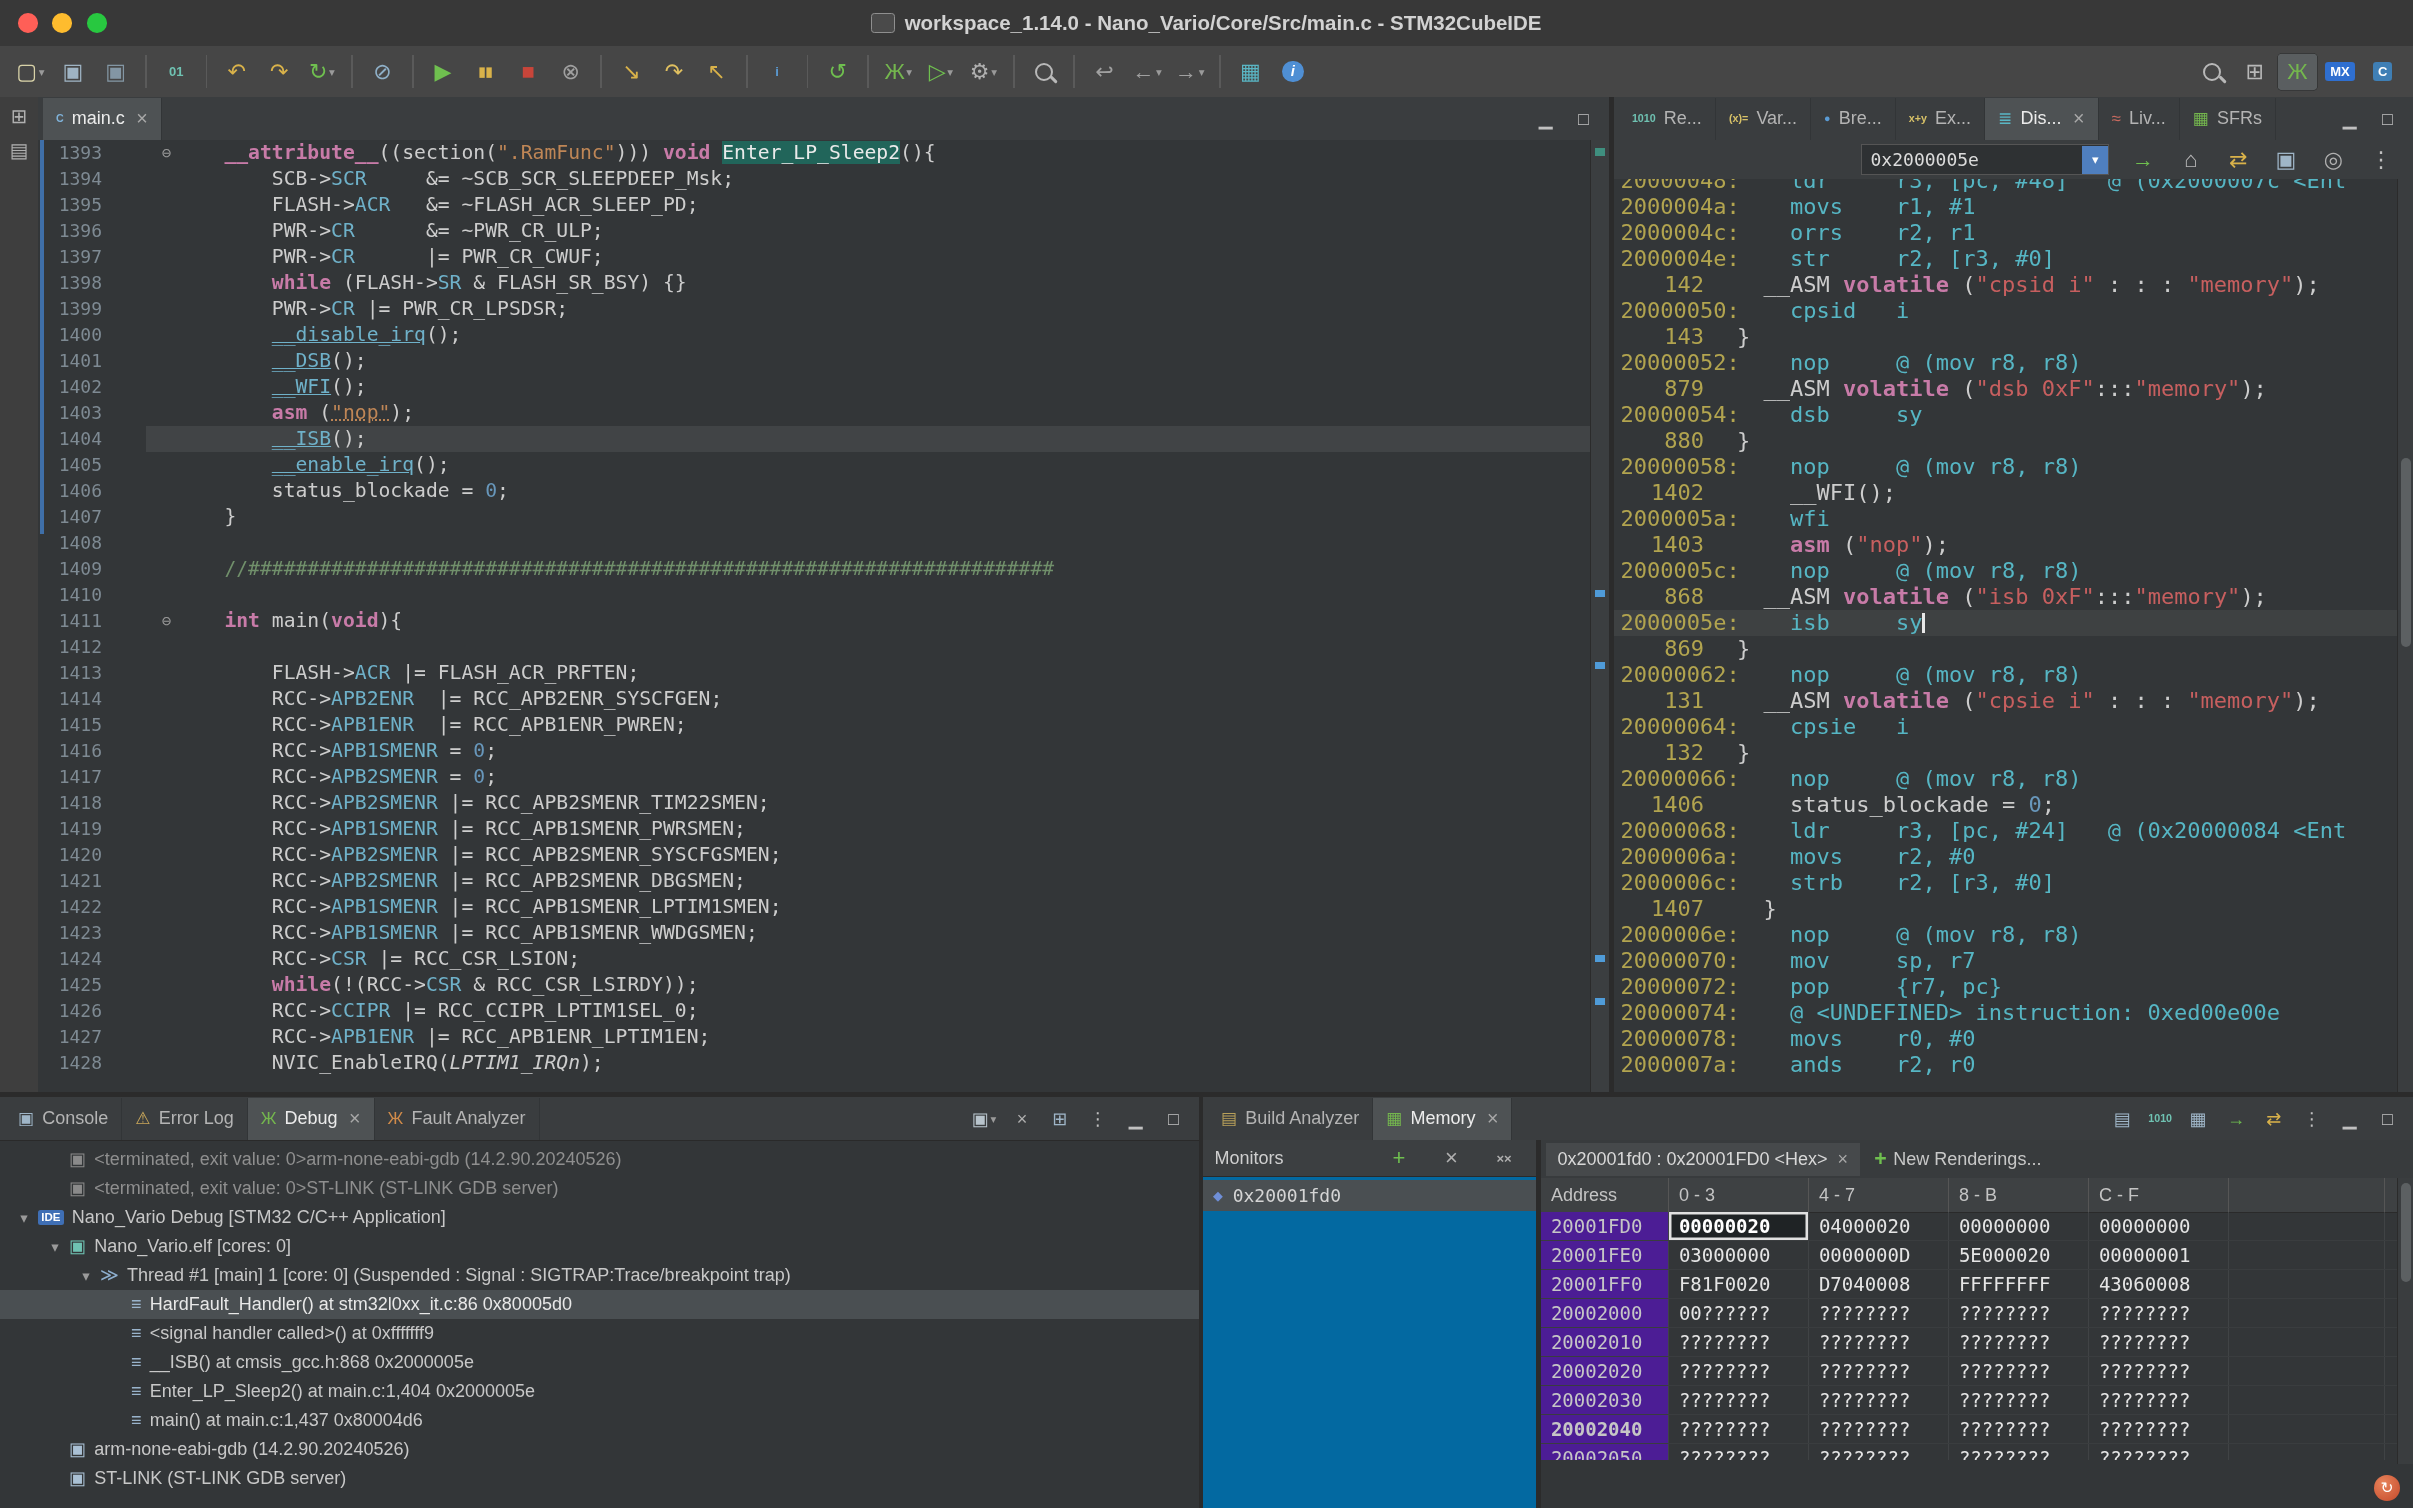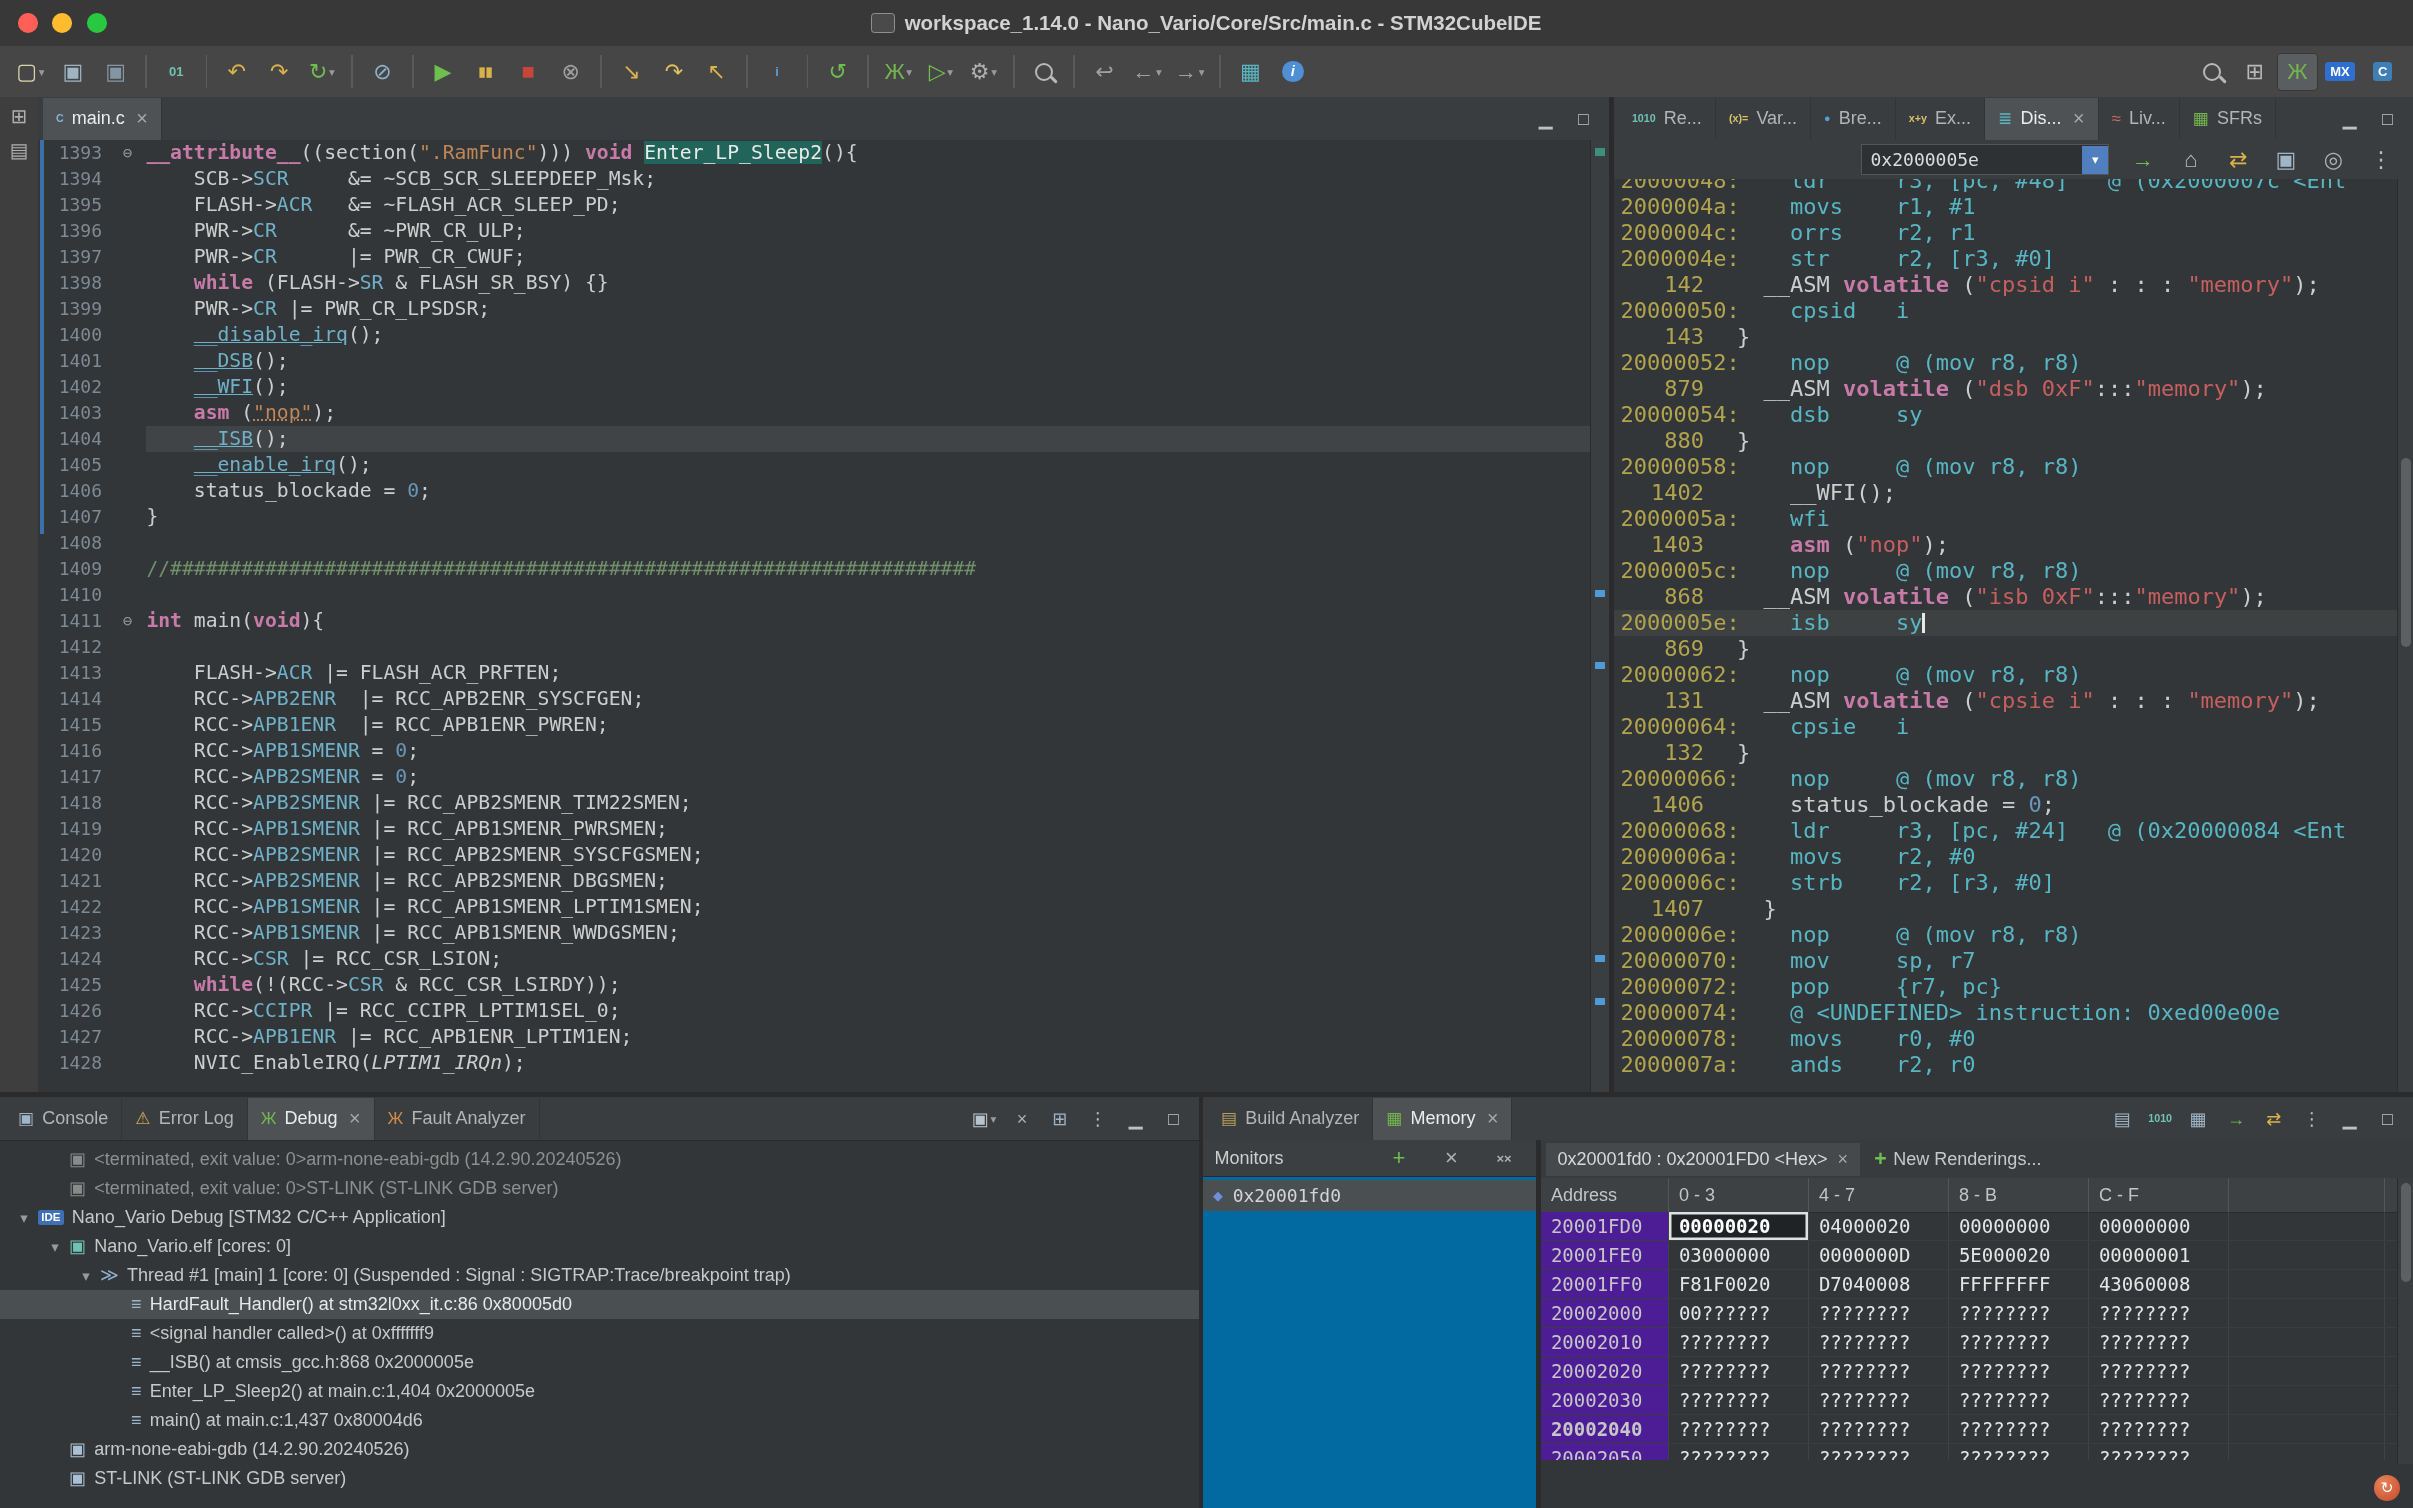--- a/index.html
+++ b/index.html
@@ -46,21 +46,21 @@
   .vtclose{color:#a8a8a8;font-size:19.7px;margin-left:3.3px;}
   .baricons{display:flex;align-items:center;gap:3.3px;margin-left:auto;padding-right:8.2px;}
   .baricons .tbi{height:33px;min-width:29.6px;}
   .baricons .tbg{font-size:18px;}
   .baricons .tbg.smalltxt{font-size:10.7px;font-weight:bold;}
 
   
   .editorpane{position:absolute;left:38px;width:1571px;top:0;bottom:0;}
   .editor{position:absolute;top:43px;left:0;right:0;bottom:0;background:#333638;overflow:hidden;}
   .rangebar{position:absolute;left:1.6px;top:0;width:4.1px;height:394px;background:#3f6fa8;}
-  .crow{height:26px;line-height:26px;display:flex;font-family:"DejaVu Sans Mono",monospace;font-size:19.7px;white-space:pre;}
+  .crow{height:26px;line-height:26px;display:flex;font-family:"DejaVu Sans Mono",monospace;font-size:19.7px;white-space:pre;gap:39px;}
   .crow.cur{background:linear-gradient(to right,rgba(0,0,0,0) 0px,rgba(0,0,0,0) 108px,rgba(255,255,255,0.07) 108px);}
   .lnum{width:64px;flex:none;text-align:right;padding-right:11.5px;color:#7e8a93;font-size:18px;}
   .fold{width:28px;flex:none;text-align:center;color:#9a9a9a;font-size:15.6px;}
   .ctext{padding-left:4.9px;}
   .seg-p{color:#cdcdcd;}
   .seg-k{color:#c87ba8;font-weight:bold;}
   .seg-m{color:#6fb1c9;}
   .seg-s{color:#bf8656;}
   .seg-su{color:#bf8656;text-decoration:underline dotted;}
   .seg-n{color:#6897bb;}

